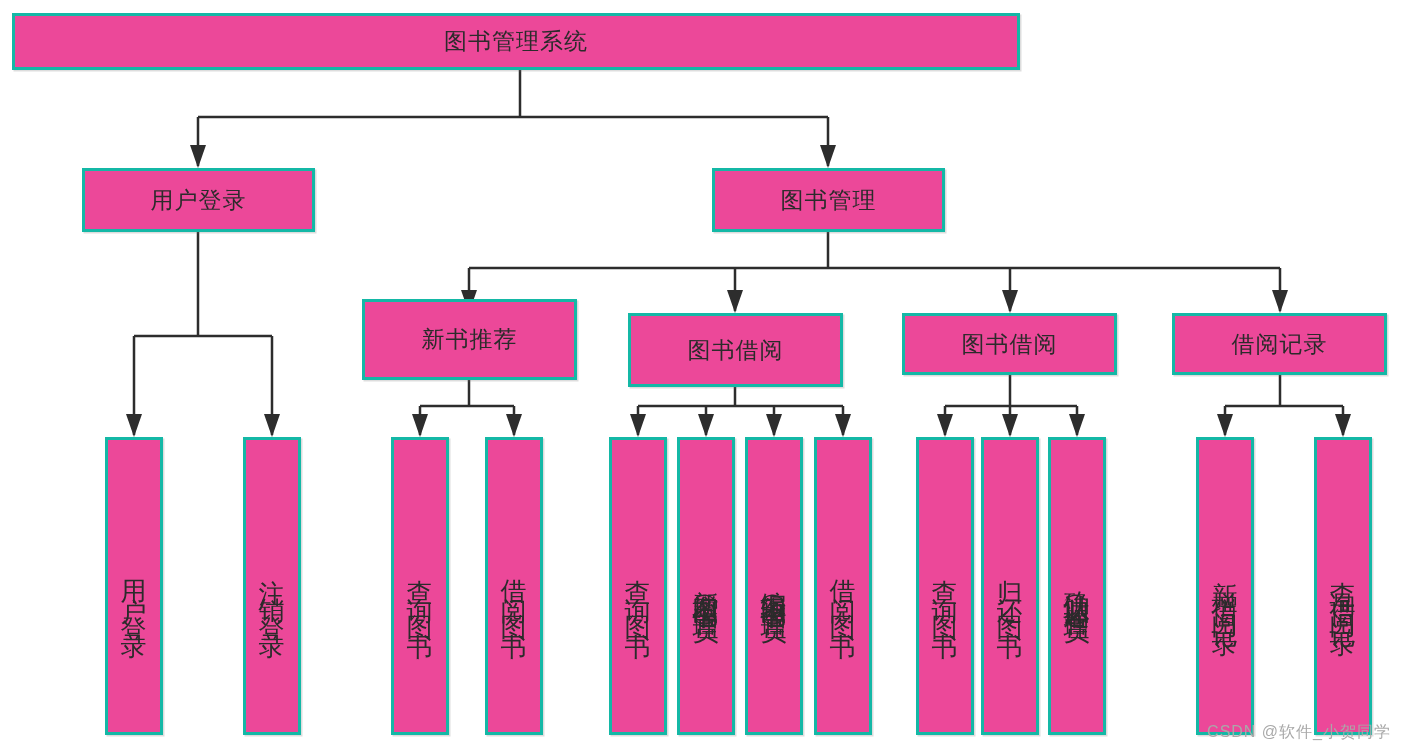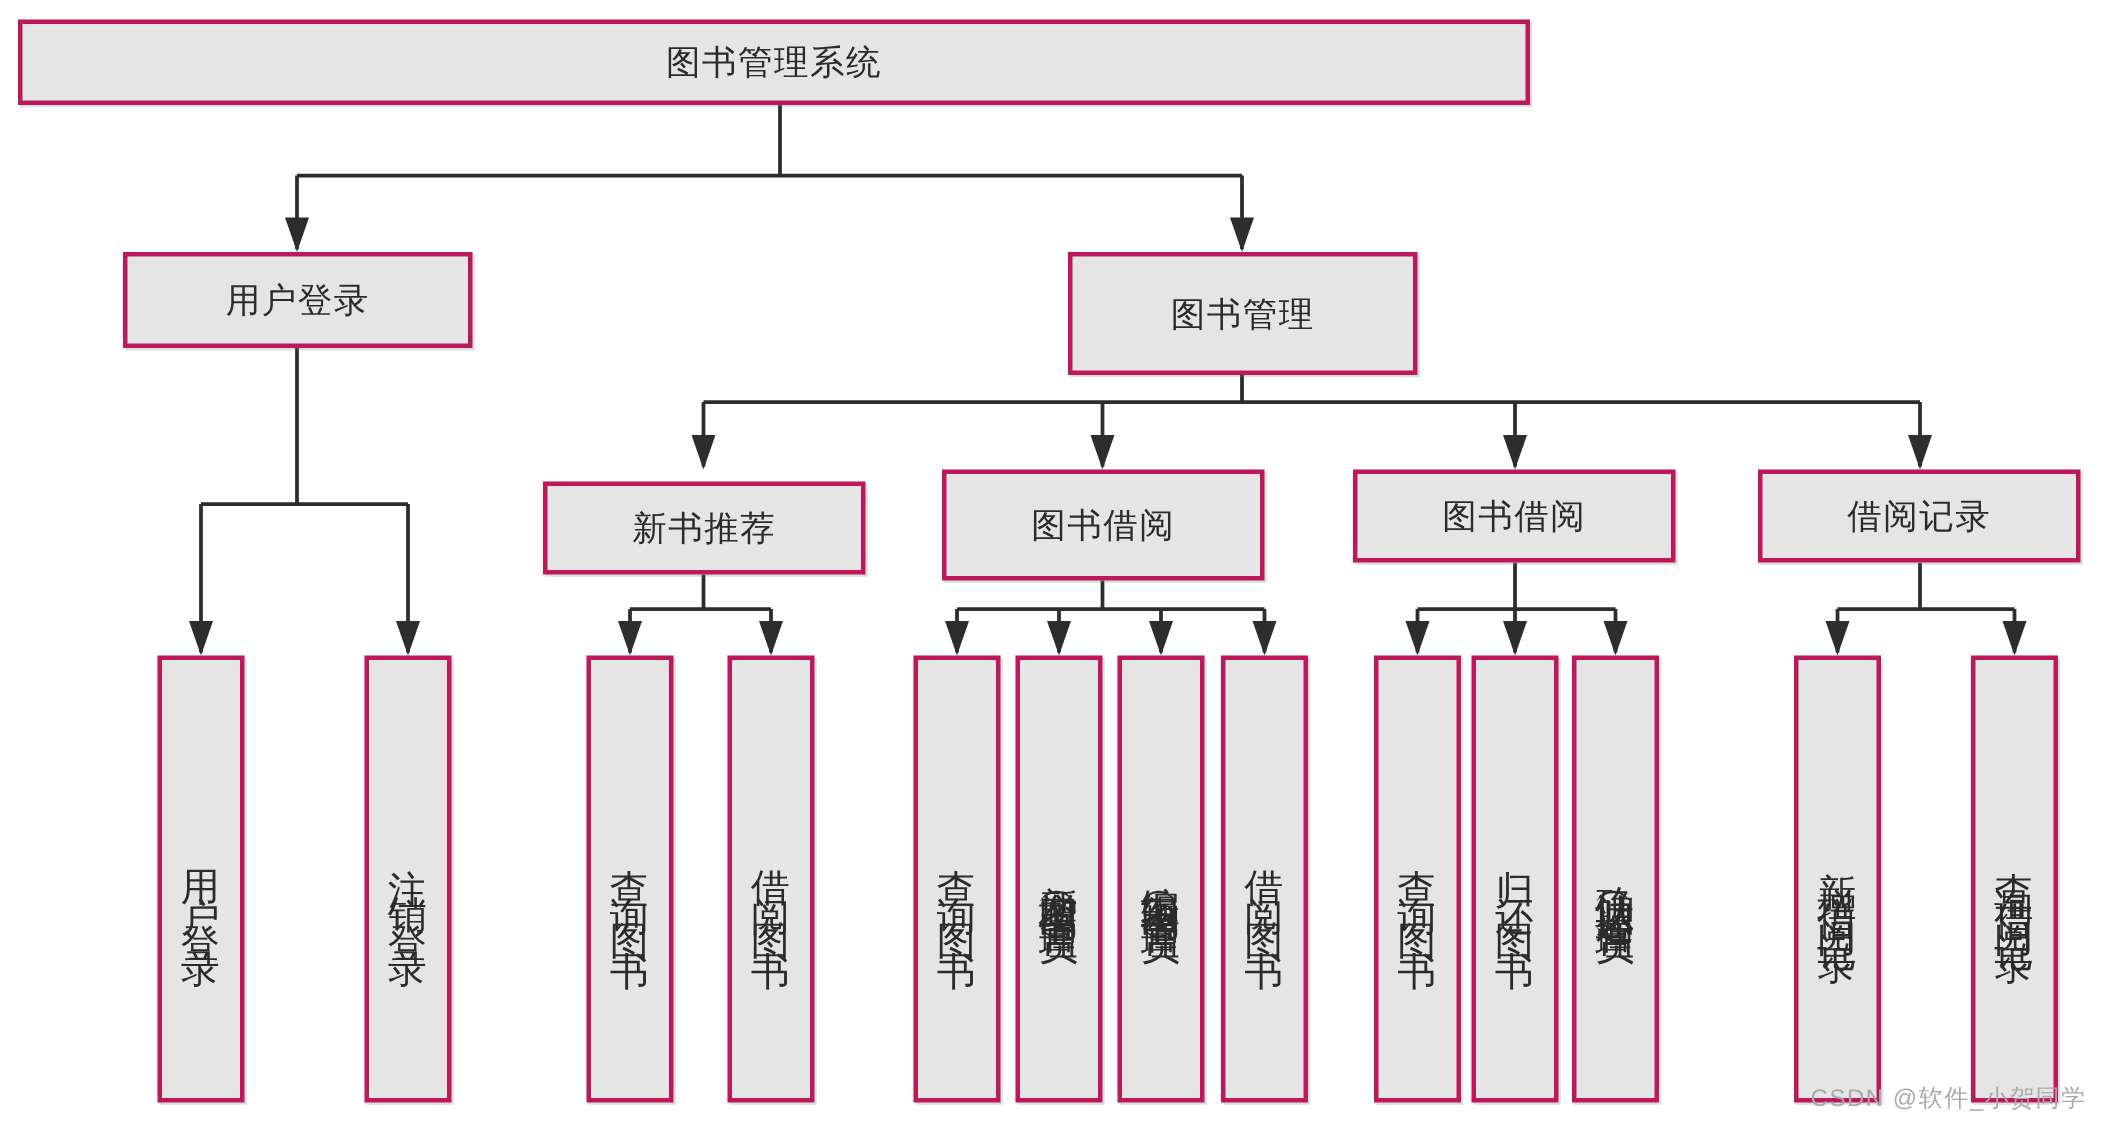--- a/index.html
+++ b/index.html
@@ -8,22 +8,22 @@
   #canvas {
     position: relative;
     width: 1405px;
     height: 747px;
     background: #ffffff;
     overflow: hidden;
   }
   #connectors { position: absolute; left: 0; top: 0; width: 1405px; height: 747px; }
   .node {
     position: absolute;
-    border: 3px solid #be185d;
-    background: #e5e5e5;
+    border: 3px solid #14b8a6;
+    background: #ec4899;
     display: flex;
     align-items: center;
     justify-content: center;
     color: #2b2b2b;
     box-shadow: 1.5px 1.5px 0 rgba(120,120,120,0.25);
   }
   .hnode span { font-size: 23px; letter-spacing: 1px; white-space: nowrap; }
   .vnode { width: 58px; top: 437px; height: 298px; }
   .vnode span {
     writing-mode: vertical-rl;
@@ -90,25 +90,25 @@
     </g>
   </svg>
 
   <div class="node hnode" style="left:12px;top:13px;width:1008px;height:57px">
     <span>图书管理系统</span>
   </div>
 
   <div class="node hnode" style="left:82px;top:168px;width:233px;height:64px">
     <span>用户登录</span>
   </div>
-  <div class="node hnode" style="left:712px;top:168px;width:233px;height:82px">
+  <div class="node hnode" style="left:712px;top:168px;width:233px;height:64px">
     <span>图书管理</span>
   </div>
 
-  <div class="node hnode" style="left:362px;top:321px;width:215px;height:62px">
+  <div class="node hnode" style="left:362px;top:299px;width:215px;height:81px">
     <span>新书推荐</span>
   </div>
   <div class="node hnode" style="left:628px;top:313px;width:215px;height:74px">
     <span>图书借阅</span>
   </div>
   <div class="node hnode" style="left:902px;top:313px;width:215px;height:62px">
     <span>图书借阅</span>
   </div>
   <div class="node hnode" style="left:1172px;top:313px;width:215px;height:62px">
     <span>借阅记录</span>

